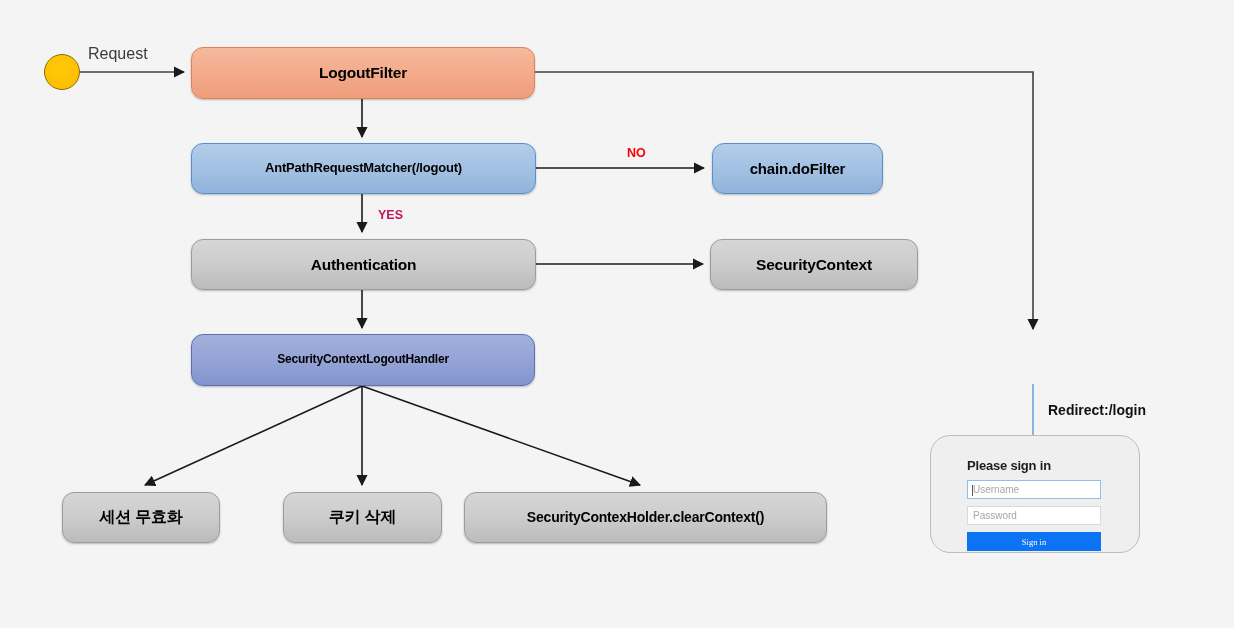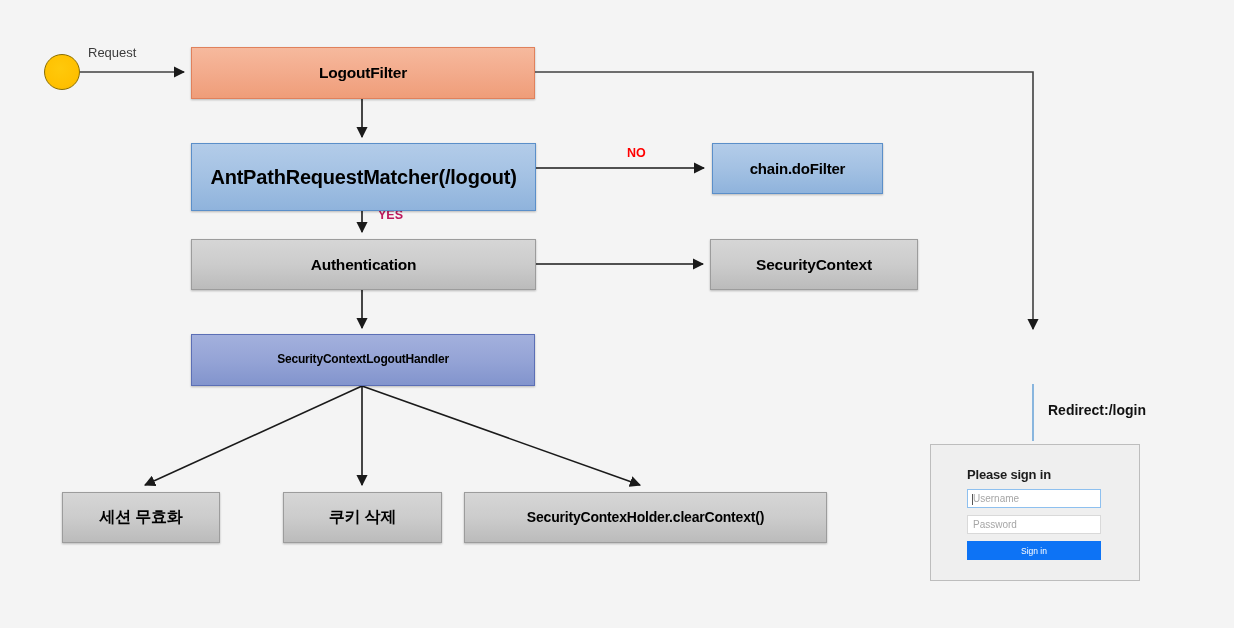--- a/index.html
+++ b/index.html
@@ -27,21 +27,21 @@
     height: 628px;
     pointer-events: none;
   }
   .node {
     position: absolute;
     box-sizing: border-box;
     display: flex;
     align-items: center;
     justify-content: center;
     text-align: right;
-    border-radius: 0;
+    border-radius: 12px;
     font-weight: bold;
     color: #000000;
     line-height: 1.15;
     letter-spacing: -0.2px;
     box-shadow: 0 1px 2px rgba(0,0,0,0.25);
   }
   .node.salmon {
     background: linear-gradient(to bottom, #f6b99d 0%, #f3ab8c 50%, #ef9d79 100%);
     border: 1px solid #e0815c;
   }
@@ -67,21 +67,21 @@
     background: radial-gradient(circle at 45% 40%, #ffc90b 0%, #ffc000 65%, #f0b300 100%);
     border: 1px solid #8a6d00;
     box-sizing: border-box;
   }
   .edge-label {
     position: absolute;
     white-space: nowrap;
     font-family: "Liberation Sans", sans-serif;
   }
   .edge-label.plain {
-    font-size: 13px;
+    font-size: 16px;
     color: #3b3b3b;
     font-weight: normal;
   }
   .edge-label.no {
     font-size: 12.5px;
     color: #ff0000;
     font-weight: bold;
   }
   .edge-label.yes {
     font-size: 12.5px;
@@ -144,21 +144,21 @@
     box-sizing: border-box;
     width: 134px;
     height: 19px;
     background: #0d73f5;
     border: 1px solid #0d73f5;
     color: #ffffff;
     font-size: 8.5px;
     display: flex;
     align-items: center;
     justify-content: center;
-    font-family: Liberation Sans, sans-serif;
+    font-family: Liberation Serif, serif;
     cursor: pointer;
   }
 </style>
 </head>
 <body>
 
 <div id="canvas">
 
   <svg class="edges" viewBox="0 0 1234 628" width="1234" height="628" xmlns="http://www.w3.org/2000/svg">
     <defs>
@@ -190,38 +190,38 @@
 
   <div class="start-node" style="left:44px; top:54px; width:36px; height:36px;"></div>
 
   <div class="edge-label plain" style="left:88px; top:45px;">Request</div>
   <div class="edge-label no" style="left:607px; top:146px;padding-left:20px;">NO</div>
   <div class="edge-label yes" style="left:378px; top:208px;">YES</div>
   <div class="edge-label redirect" style="left:1048px; top:402px;">Redirect:/login</div>
 
   <div class="node salmon" style="left:191px; top:47px; width:344px; height:52px; font-size:15.5px;">LogoutFilter</div>
 
-  <div class="node blue" style="left:191px; top:143px; width:345px; height:68px; font-size:20px;">AntPathRequestMatcher(/logout)</div>
+  <div class="node blue" style="left:191px; top:143px; width:345px; height:51px; font-size:13px;">AntPathRequestMatcher(/logout)</div>
 
   <div class="node blue" style="left:712px; top:143px; width:171px; height:51px; font-size:15px;">chain.doFilter</div>
 
   <div class="node gray" style="left:191px; top:239px; width:345px; height:51px; font-size:15.5px;">Authentication</div>
 
   <div class="node gray" style="left:710px; top:239px; width:208px; height:51px; font-size:15.5px;">SecurityContext</div>
 
   <div class="node purple" style="left:191px; top:334px; width:344px; height:52px; font-size:12px;">SecurityContextLogoutHandler</div>
 
   <div class="node gray" style="left:62px; top:492px; width:158px; height:51px; font-size:16px;">세션 무효화</div>
 
   <div class="node gray" style="left:283px; top:492px; width:159px; height:51px; font-size:16px;">쿠키 삭제</div>
 
   <div class="node gray" style="left:464px; top:492px; width:363px; height:51px; font-size:14px;">SecurityContexHolder.clearContext()</div>
 
 
-  <div class="login-panel" style="left:930px; top:444px; width:210px; height:137px;">
+  <div class="login-panel" style="left:930px; top:435px; width:210px; height:118px;border-radius:20px;">
     <div class="login-inner">
       <div class="login-title">Please sign in</div>
       <div class="login-field focused">Username</div>
       <div class="login-field">Password</div>
       <div class="login-submit">Sign in</div>
     </div>
   </div>
 
 </div>
 

